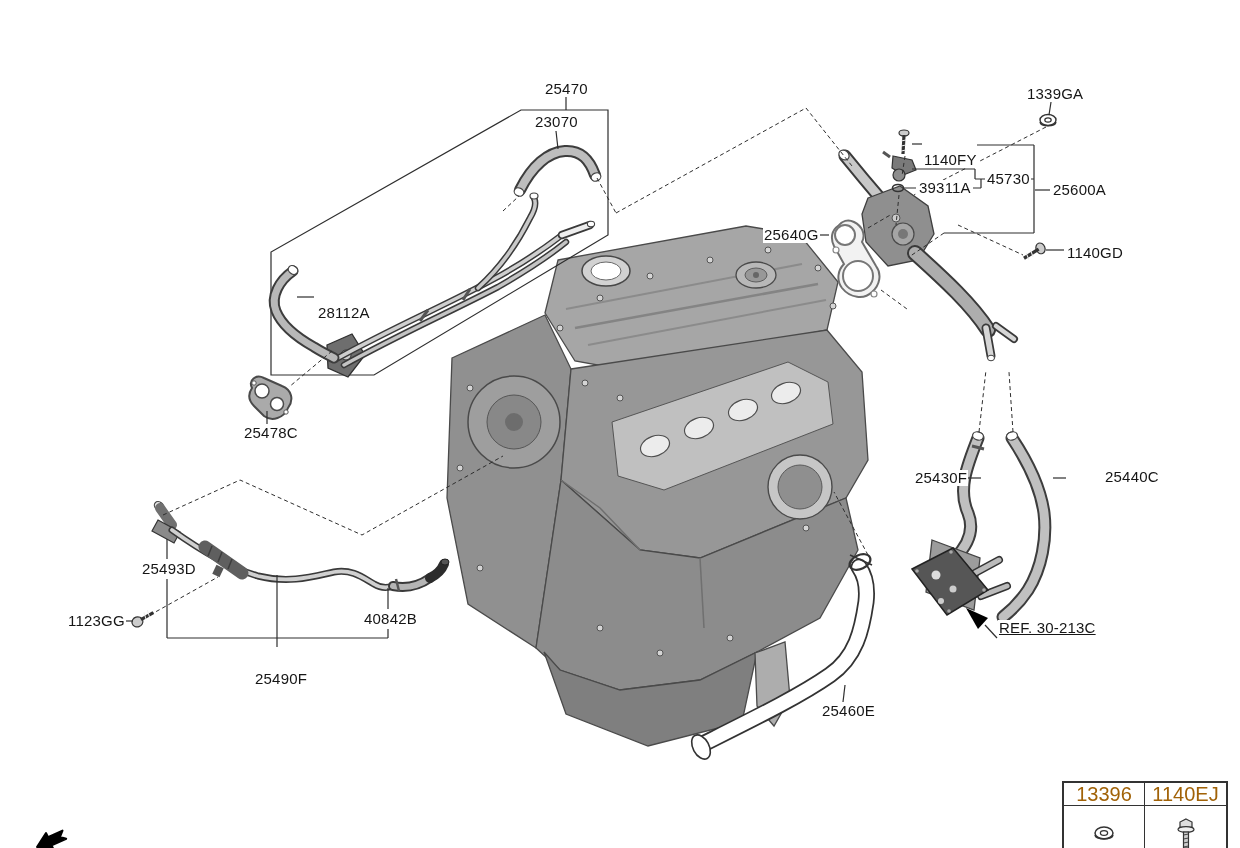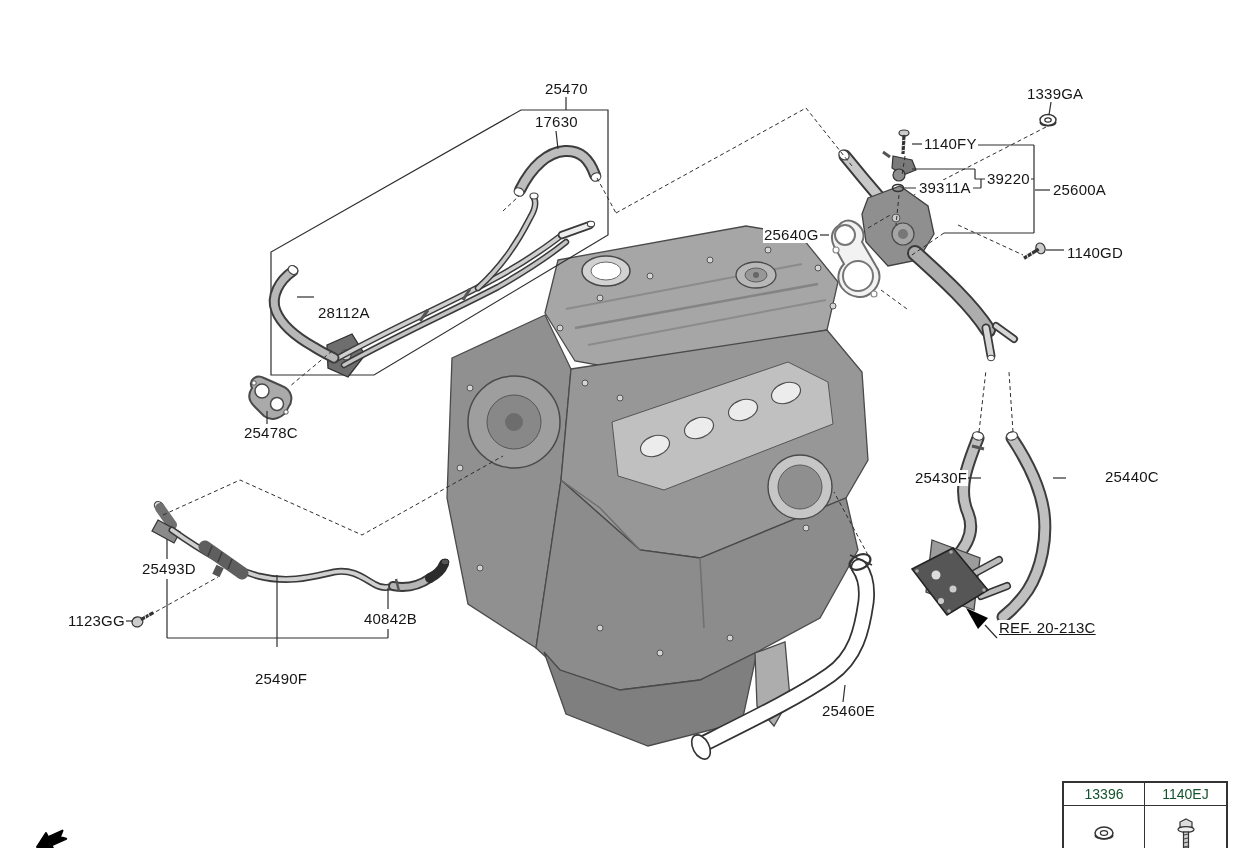--- a/index.html
+++ b/index.html
@@ -7,21 +7,21 @@
           font-family:"Liberation Sans",sans-serif;margin-top:28px;}
   .art{position:absolute;left:0;top:0;}
   .lbl{position:absolute;font-size:15px;color:#161616;white-space:nowrap;background:#ffffff;
        padding:0 1px;line-height:1.05;letter-spacing:0.2px;}
   .lbl.ul{text-decoration:underline;}
   .fr{position:absolute;left:10px;top:817px;font-size:14px;font-weight:bold;color:#000;}
   
   .ftable{position:absolute;left:1062px;top:753px;width:166px;height:85px;border:2px solid #333;
           box-sizing:border-box;display:grid;grid-template-columns:1fr 1fr;grid-template-rows:23px 1fr;}
   .ftable .hc{border-bottom:1.5px solid #333;display:flex;align-items:center;justify-content:center;
-          font-size:14px;color:#14532d;}
+          font-size:20px;color:#a16207;}
   .ftable .hc.c1, .ftable .bc.c1{border-right:1.5px solid #333;}
   .ftable .bc{display:flex;align-items:center;justify-content:center;}
   
   .ln{stroke:#2e2e2e;stroke-width:1.2;fill:none;}
   .dl{stroke:#2e2e2e;stroke-width:1;fill:none;stroke-dasharray:4 3;}
   .eg{stroke:#4a4a4a;stroke-width:1.3;}
 </style>
 </head>
 <body>
 
@@ -266,33 +266,33 @@
     <path class="dl" d="M163,487 L240,452 L362,507 L503,428"></path>
     <path class="dl" d="M150,587 L218,549"></path>
   </g>
 
   <g>
     <polygon points="37,819 46,805 48,809.2 62.5,802.6 60,809 66.2,810.8 51.6,817.4 53.5,821.5" fill="#000" stroke="#000" stroke-width="2" stroke-linejoin="round"></polygon>
   </g>
 </svg>
 
 <div class="lbl" style="left:544px;top:53px">25470</div>
-<div class="lbl" style="left:534px;top:86px">17630</div>
+<div class="lbl" style="left:534px;top:86px">23070</div>
 <div class="lbl" style="left:317px;top:277px">28112A</div>
 <div class="lbl" style="left:243px;top:397px">25478C</div>
 <div class="lbl" style="left:1026px;top:58px">1339GA</div>
-<div class="lbl" style="left:923px;top:108px">1140FY</div>
+<div class="lbl" style="left:923px;top:124px">1140FY</div>
 <div class="lbl" style="left:918px;top:152px">39311A</div>
-<div class="lbl" style="left:986px;top:143px">39220</div>
+<div class="lbl" style="left:986px;top:143px">45730</div>
 <div class="lbl" style="left:1052px;top:154px">25600A</div>
 <div class="lbl" style="left:763px;top:199px">25640G</div>
 <div class="lbl" style="left:1066px;top:217px">1140GD</div>
 <div class="lbl" style="left:914px;top:442px">25430F</div>
 <div class="lbl" style="left:1104px;top:441px">25440C</div>
-<div class="lbl ul" style="left:998px;top:592px">REF. 20-213C</div>
+<div class="lbl ul" style="left:998px;top:592px">REF. 30-213C</div>
 <div class="lbl" style="left:821px;top:675px">25460E</div>
 <div class="lbl" style="left:141px;top:533px">25493D</div>
 <div class="lbl" style="left:67px;top:585px">1123GG</div>
 <div class="lbl" style="left:363px;top:583px">40842B</div>
 <div class="lbl" style="left:254px;top:643px">25490F</div>
 
 <div class="fr">FR.</div>
 
 <div class="ftable">
   <div class="hc c1">13396</div>

